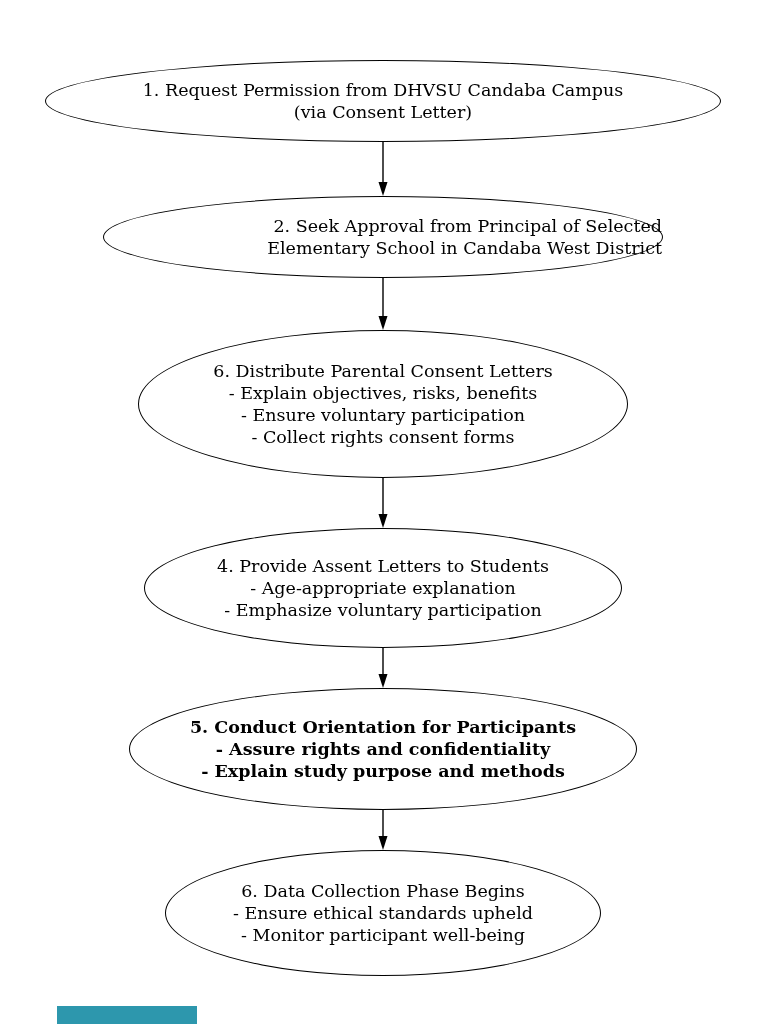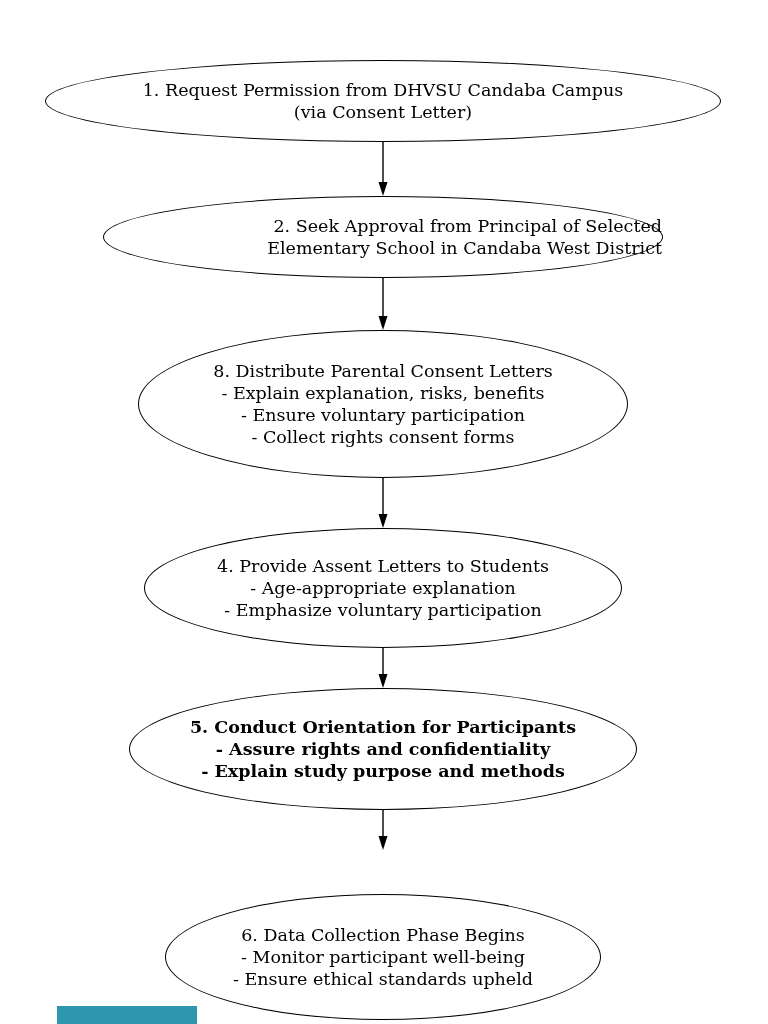--- a/index.html
+++ b/index.html
@@ -43,21 +43,21 @@
     top: 1006px;
     width: 140px;
     height: 18px;
   }
   
   #node1 { left: 45px;  top: 60px;  width: 676px; height: 82px; }
   #node2 { left: 103px; top: 196px; width: 560px; height: 82px; align-items: flex-end; }
   #node3 { left: 138px; top: 330px; width: 490px; height: 148px; }
   #node4 { left: 144px; top: 528px; width: 478px; height: 120px; }
   #node5 { left: 129px; top: 688px; width: 508px; height: 122px; font-weight: bold; }
-  #node6 { left: 165px; top: 894px; width: 436px; height: 126px; }
+  #node6 { left: 165px; top: 850px; width: 436px; height: 126px; }
   #arrow1 { left: 377px; top: 142px; }
   #arrow2 { left: 377px; top: 278px; }
   #arrow3 { left: 377px; top: 478px; }
   #arrow4 { left: 377px; top: 648px; }
   #arrow5 { left: 377px; top: 810px; }
 </style>
 </head>
 <body>
 
 <div id="canvas">
@@ -76,22 +76,22 @@
     <div class="line">2. Seek Approval from Principal of Selected</div>
     <div class="line">Elementary School in Candaba West District</div>
   </div>
 
   <svg id="arrow2" class="arrow" width="12" height="52" viewBox="0 0 12 52">
     <line x1="6" y1="0" x2="6" y2="40" stroke="#000000" stroke-width="1.4"></line>
     <polygon points="1.5,38 10.5,38 6,52" fill="#000000"></polygon>
   </svg>
 
   <div id="node3" class="node">
-    <div class="line">8. Distribute Parental Consent Letters</div>
-    <div class="line">- Explain explanation, risks, benefits</div>
+    <div class="line">6. Distribute Parental Consent Letters</div>
+    <div class="line">- Explain objectives, risks, benefits</div>
     <div class="line">- Ensure voluntary participation</div>
     <div class="line">- Collect rights consent forms</div>
   </div>
 
   <svg id="arrow3" class="arrow" width="12" height="50" viewBox="0 0 12 50">
     <line x1="6" y1="0" x2="6" y2="38" stroke="#000000" stroke-width="1.4"></line>
     <polygon points="1.5,36 10.5,36 6,50" fill="#000000"></polygon>
   </svg>
 
   <div id="node4" class="node">
@@ -111,19 +111,19 @@
     <div class="line">- Explain study purpose and methods</div>
   </div>
 
   <svg id="arrow5" class="arrow" width="12" height="40" viewBox="0 0 12 40">
     <line x1="6" y1="0" x2="6" y2="28" stroke="#000000" stroke-width="1.4"></line>
     <polygon points="1.5,26 10.5,26 6,40" fill="#000000"></polygon>
   </svg>
 
   <div id="node6" class="node">
     <div class="line">6. Data Collection Phase Begins</div>
+    <div class="line">- Ensure ethical standards upheld</div>
     <div class="line">- Monitor participant well-being</div>
-    <div class="line">- Ensure ethical standards upheld</div>
   </div>
 
   <div class="accent-bar" style="background: rgb(45, 151, 173);"></div>
 
 </div>
 
 </body></html>

